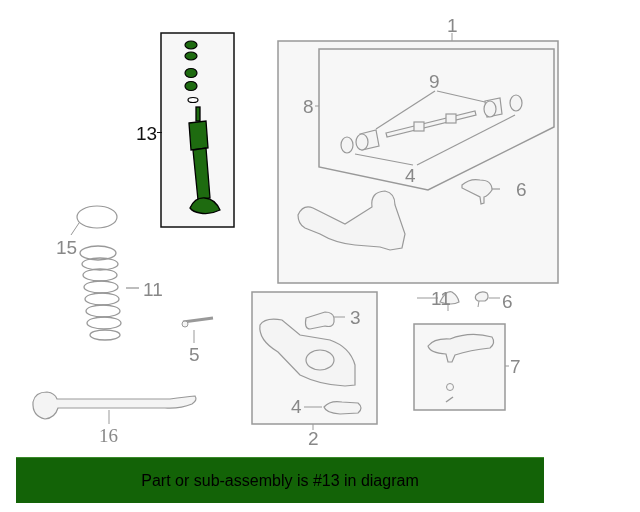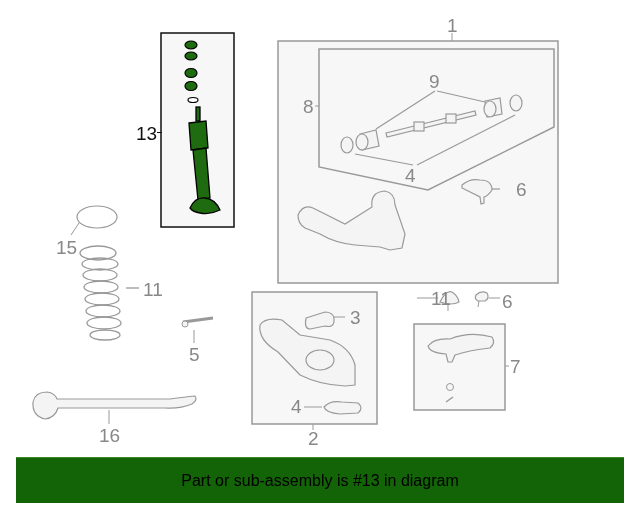--- a/index.html
+++ b/index.html
@@ -8,21 +8,21 @@
     position: relative; overflow: hidden;
     font-family: "Liberation Sans", sans-serif;
   }
   #diagram { position: absolute; left: 0; top: 0; width: 640px; height: 512px; }
   .callout {
     position: absolute; color: #888888; font-size: 19px; line-height: 19px;
     font-family: "Liberation Sans", sans-serif; white-space: nowrap;
   }
   .callout.dark { color: #111111; }
   .banner {
-    position: absolute; left: 16px; top: 457px; width: 608px; height: 45px;
+    position: absolute; left: 16px; top: 457px; width: 528px; height: 45px;
     background: #136307; border-top: 1px solid #3a8a2a;
     display: flex; flex-direction: column; align-items: center; justify-content: center;
     color: #000000; font-size: 16px; line-height: 17px; text-align: center;
     font-family: "Liberation Sans", sans-serif;
     gap: 32px;
   }
 </style>
 </head>
 <body>
 
@@ -148,19 +148,19 @@
 <span class="callout" style="left:516px; top:180px;">6</span>
 <span class="callout" style="left:510px; top:357px;">7</span>
 <span class="callout" style="left:303px; top:97px;">8</span>
 <span class="callout" style="left:429px; top:72px;">9</span>
 <span class="callout" style="left:405px; top:166px;">4</span>
 <span class="callout" style="left:399px; top:289px;margin-left:32px;">11</span>
 <span class="callout" style="left:502px; top:292px;">6</span>
 <span class="callout dark" style="left:136px; top:124px;">13</span>
 <span class="callout" style="left:143px; top:280px;">11</span>
 <span class="callout" style="left:56px; top:238px;">15</span>
-<span class="callout" style="left:99px; top:426px;">16</span>
+<span class="callout" style="left:99px; top:426px;font-family:Liberation Serif, serif;">16</span>
 
 <span style="position:absolute; left:157px; top:132px; width:5px; height:1px; background:#111;"></span>
 
 <div class="banner">
   <span>Part or sub-assembly is #13 in diagram</span>
 </div>
 
 </body></html>

